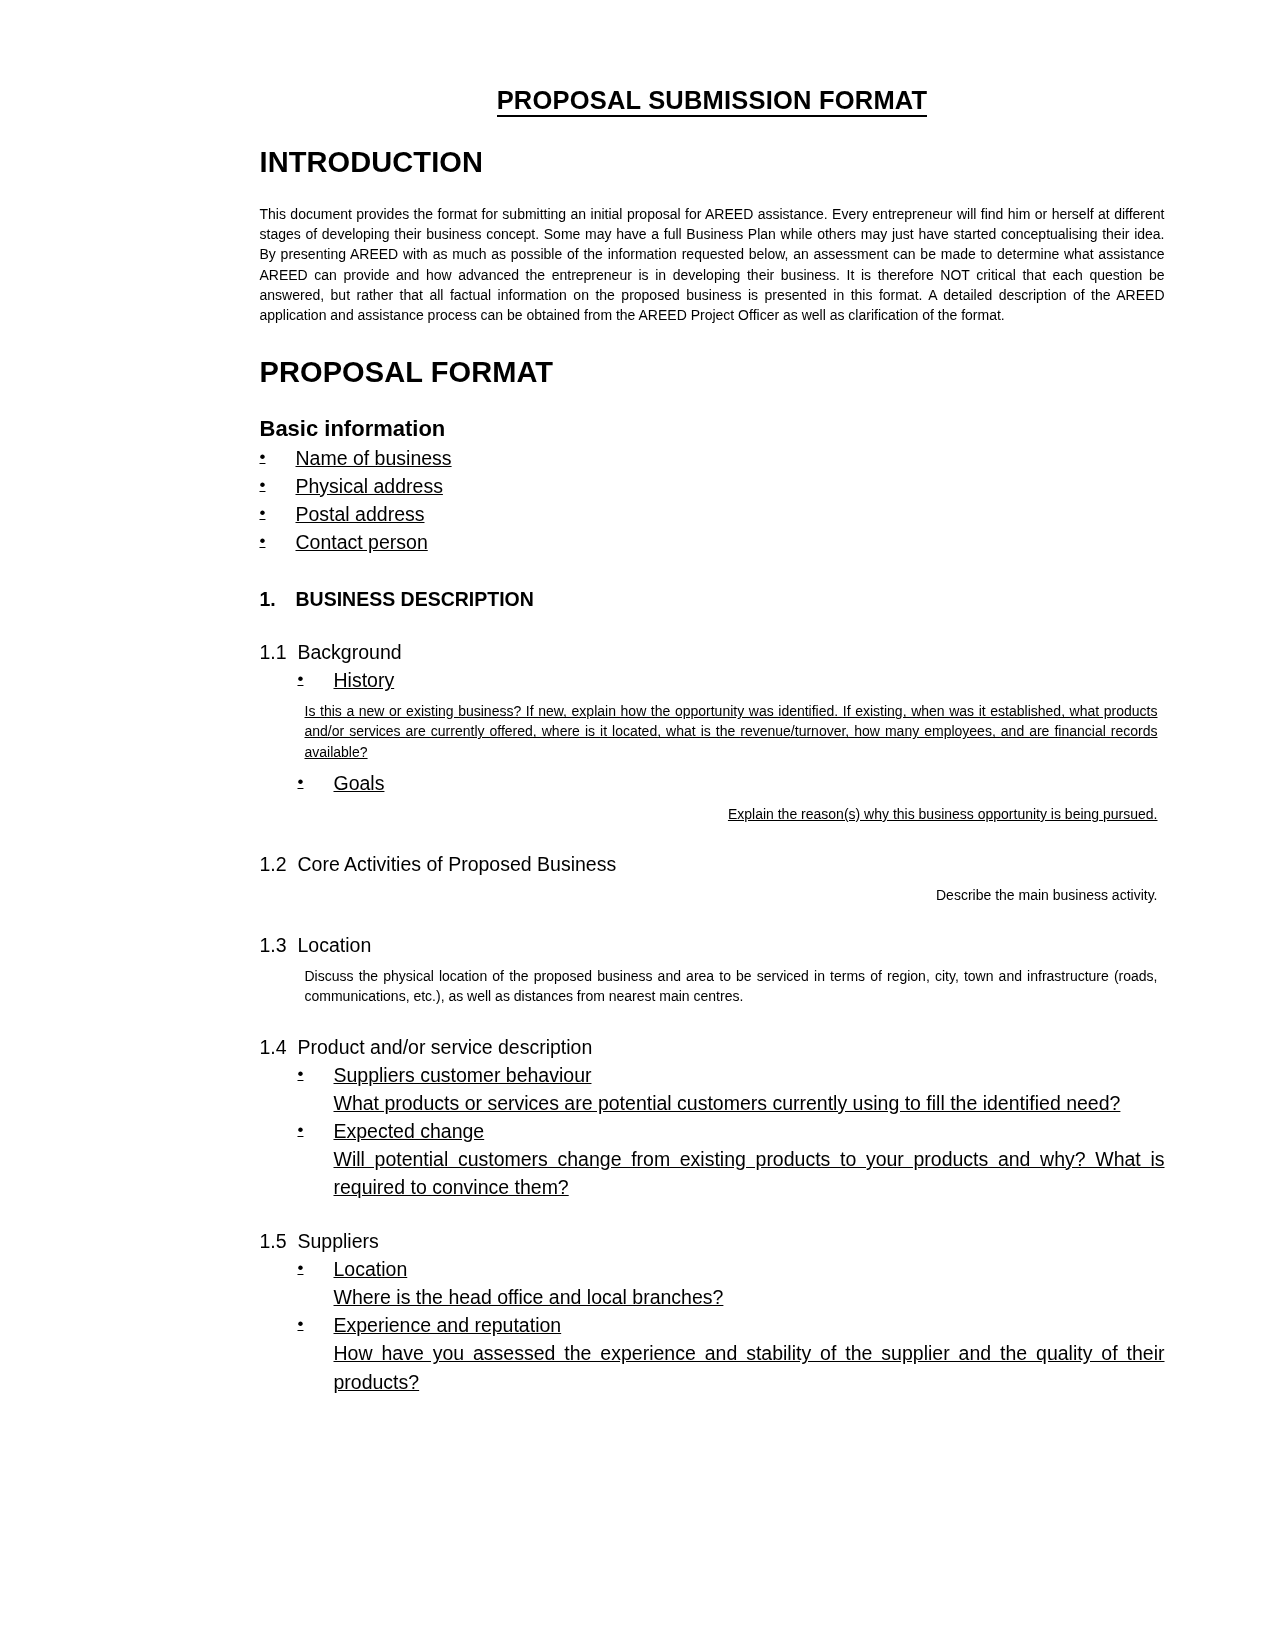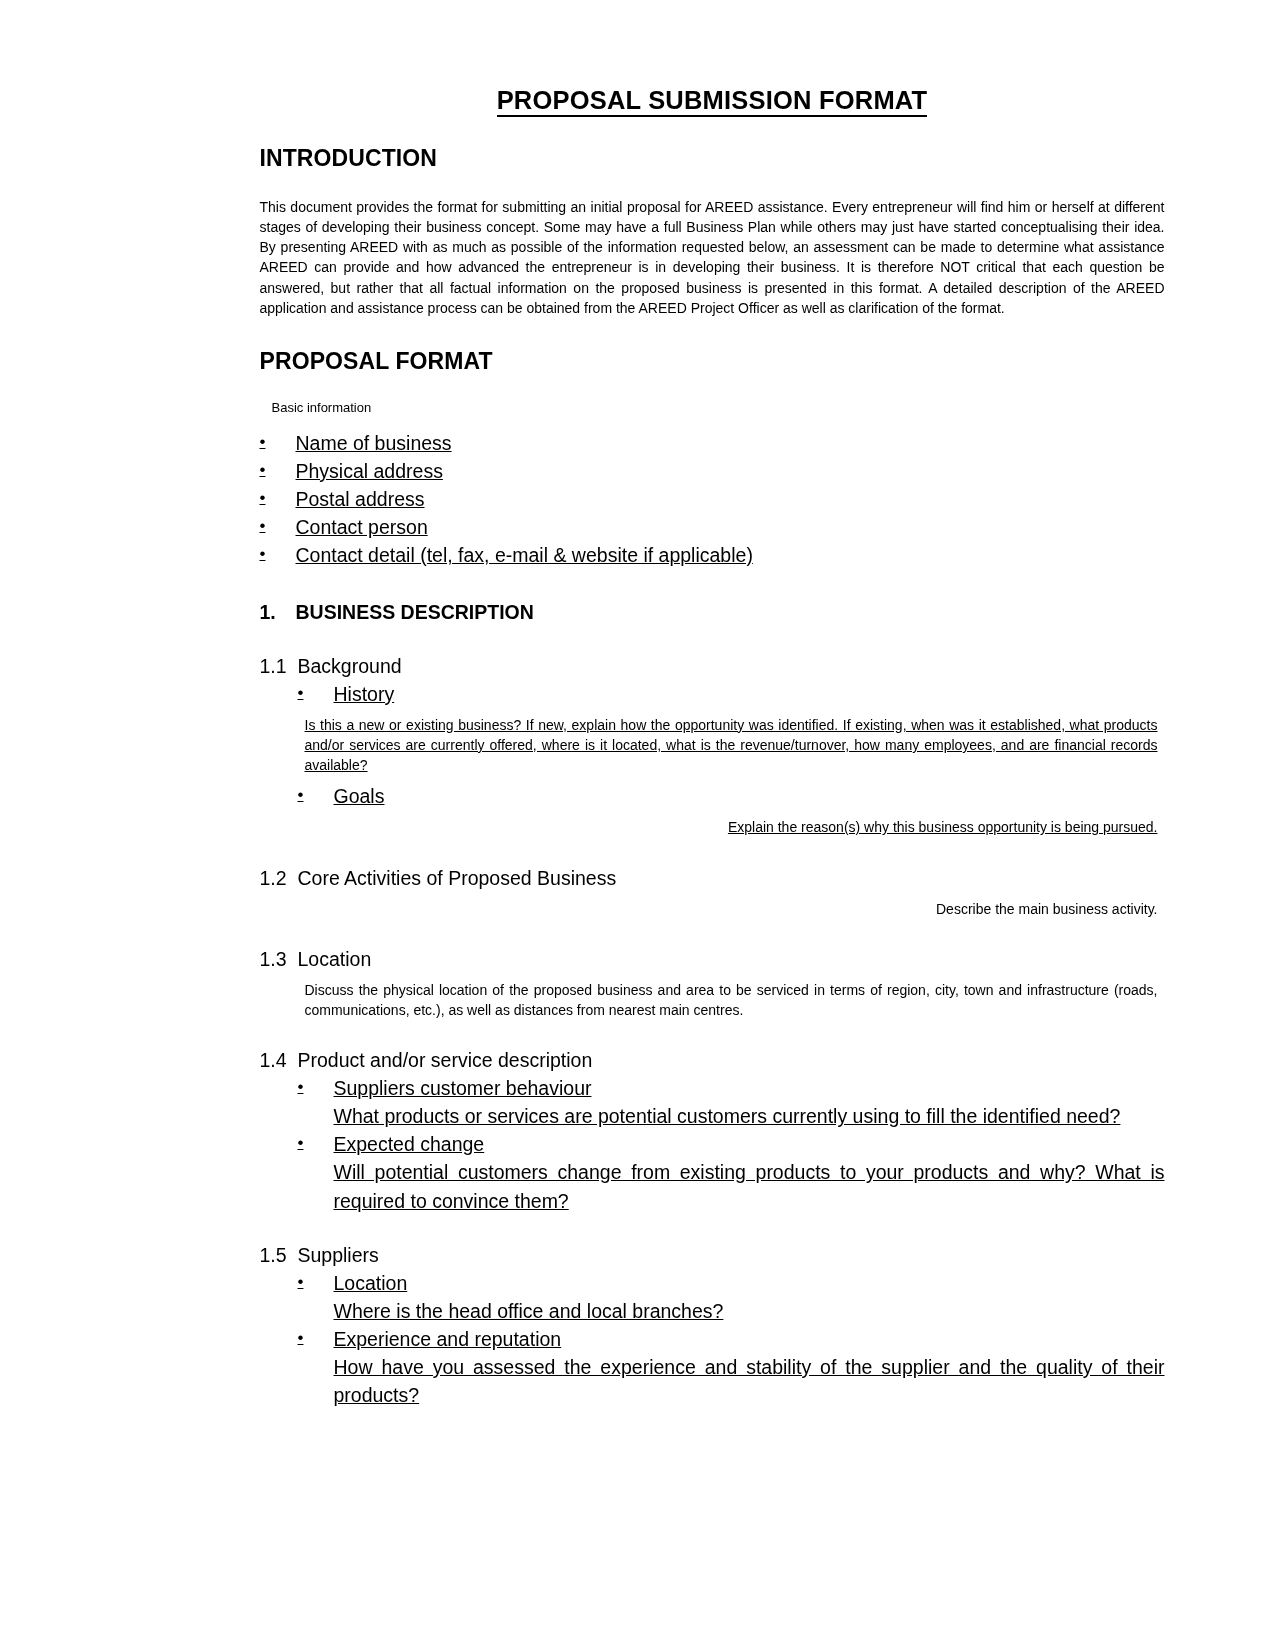--- a/index.html
+++ b/index.html
@@ -38,33 +38,33 @@
     margin: 0 0 30px 0;
     line-height: 1.15;
   }
   .doc-title span {
     border-bottom: 2.5px solid #000;
     padding-bottom: 1px;
   }
 
   
   .h1 {
-    font-size: 23px;
+    font-size: 29px;
     font-weight: bold;
     margin: 0 0 24px 0;
     line-height: 1.2;
     letter-spacing: 0.1px;
   }
   .h1.spaced-top {
     margin-top: 30px;
   }
   .h-bold-sm {
-    font-size: 13px;
-    font-weight: normal;
-    margin: 12px;
+    font-size: 22px;
+    font-weight: bold;
+    margin: 0;
     line-height: 1.35;
   }
   .numbered-head {
     font-size: 19.5px;
     font-weight: bold;
     margin: 0;
     line-height: 1.35;
     display: flex;
   }
   .numbered-head .num {
@@ -176,26 +176,20 @@
           <span class="dot"></span>
           <span class="btext">Postal address</span>
         </div>
       </li>
       <li>
         <div class="bullet-row">
           <span class="dot"></span>
           <span class="btext">Contact person</span>
         </div>
       </li>
-      <li>
-        <div class="bullet-row">
-          <span class="dot"></span>
-          <span class="btext">Contact detail (tel, fax, e-mail &amp; website if applicable)</span>
-        </div>
-      </li>
     </ul>
 
     <div class="gap-lg"></div>
 
     <div class="numbered-head">
       <span class="num">1.</span>
       <span>BUSINESS DESCRIPTION</span>
     </div>
 
     <div class="subsection">

